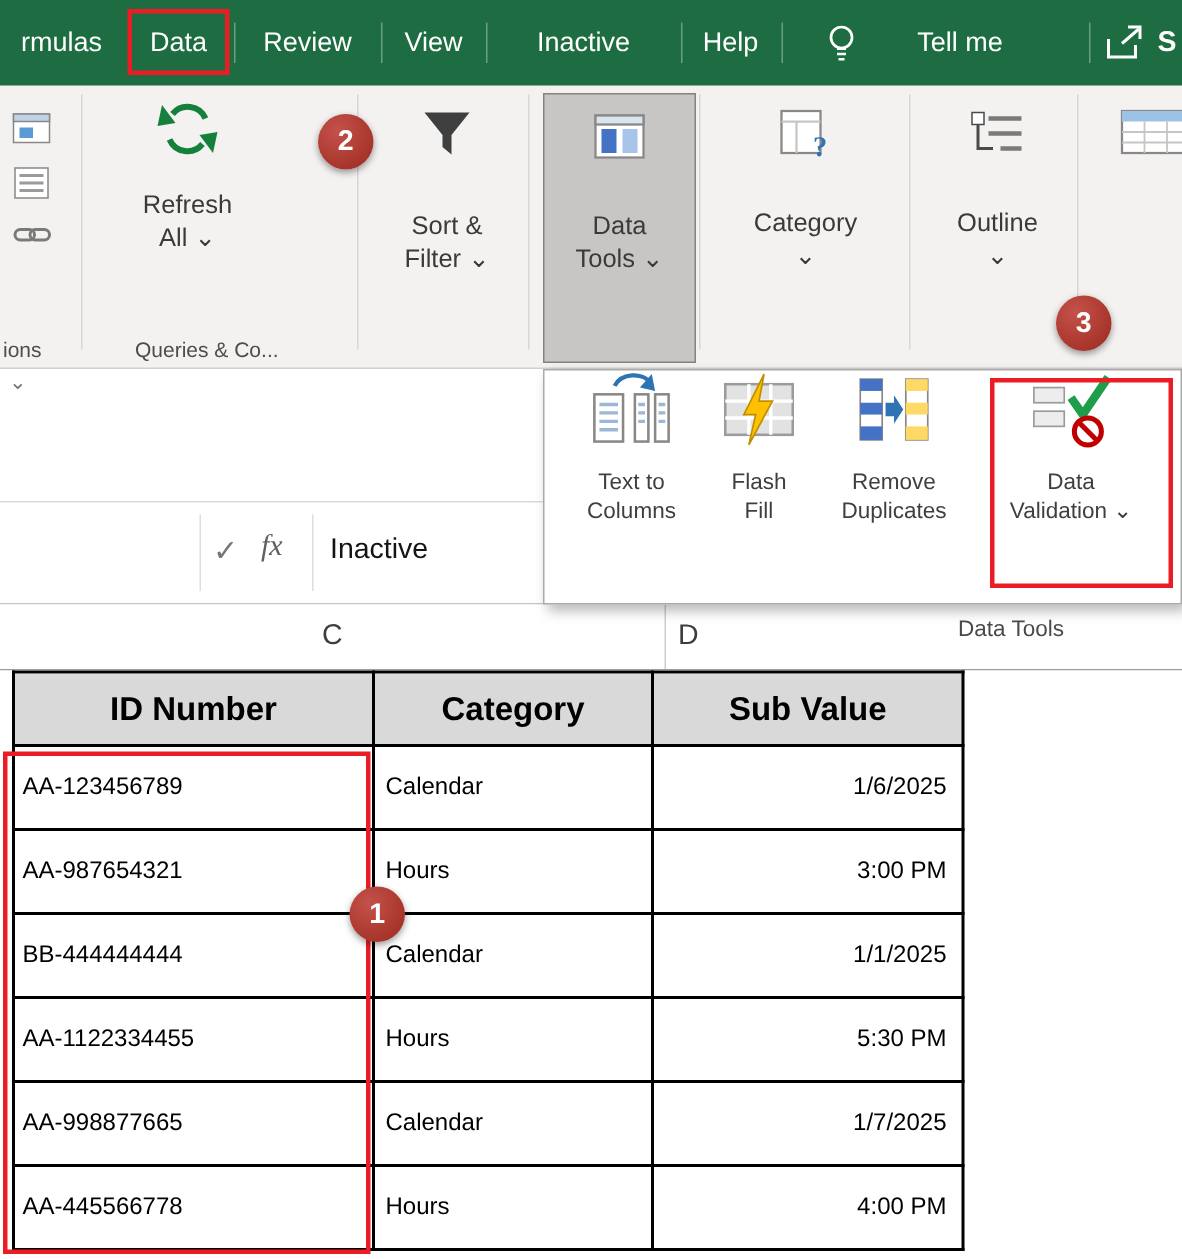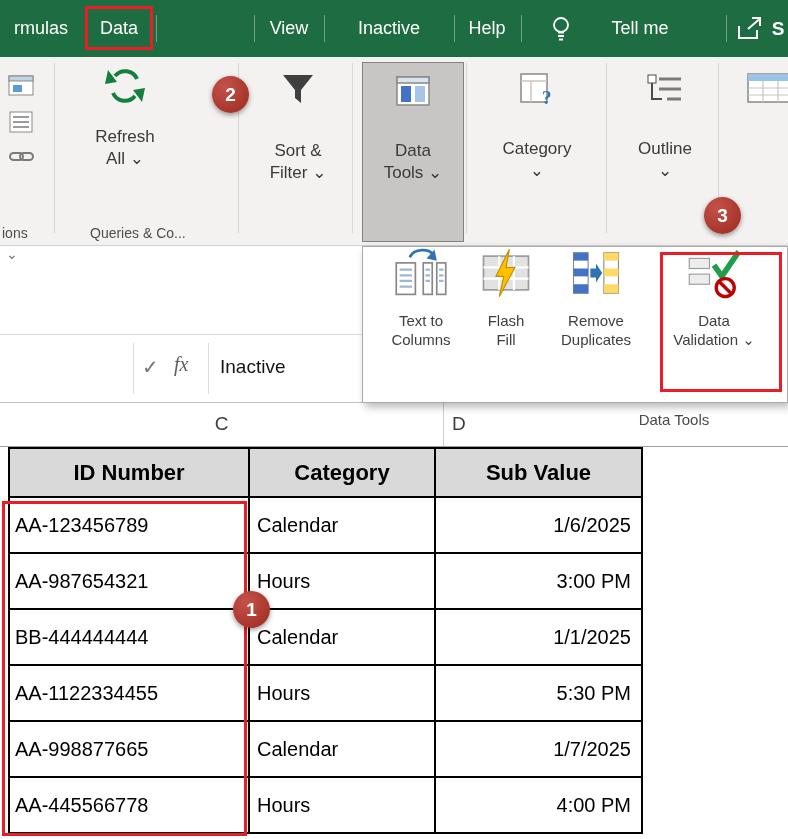--- a/index.html
+++ b/index.html
@@ -40,21 +40,21 @@
           border-bottom:1px solid #9F9D9B;box-sizing:border-box;color:#3E3E3E;font-size:19px;}
   .colrow .vline{position:absolute;left:443px;top:0;width:1px;height:43px;background:#CFCECD;}
   .colC{position:absolute;left:0;top:10px;width:443px;text-align:center;}
   .colD{position:absolute;left:452px;top:10px;}
 
   
   .sheet{position:absolute;left:0;top:447px;width:788px;height:392px;background:#fff;}
   table.xt{border-collapse:collapse;position:absolute;left:8px;top:0;table-layout:fixed;}
   .xt th,.xt td{border:2px solid #000;padding:0 6px;overflow:hidden;white-space:nowrap;}
   .xt th{height:47px;background:#D9D9D9;font-size:22px;font-weight:bold;text-align:center;color:#000;}
-  .xt td{height:54px;font-size:20px;color:#000;}
+  .xt td{height:54px;font-size:16px;color:#000;}
   td.c-id{padding-left:5px;}
   td.c-cat{padding-left:7px;}
   td.c-val{text-align:right;padding-right:10px;}
 
   
   .flyout{position:absolute;left:362px;top:246px;width:426px;height:192px;z-index:40;}
   .flyout-box{position:absolute;left:0;top:0;width:426px;height:157px;background:#fff;
               border:1px solid #ACAAA8;box-shadow:3px 4px 8px rgba(0,0,0,.28);box-sizing:border-box;
               display:flex;align-items:flex-start;padding:0 4px 0 10px;}
   .fitem{display:flex;flex-direction:column;align-items:center;font-size:15px;color:#3F3F3F;
@@ -71,20 +71,21 @@
              z-index:60;box-shadow:0 2px 5px rgba(0,0,0,.4);}
 </style>
 </head>
 <body>
 
 <div class="stage">
 
   <div class="tabbar">
     <span class="tab" style="left:0;width:82px">rmulas</span>
     <span class="tab" style="left:88px;width:62px">Data</span>
+    <span class="tab" style="left:160px;width:90px">Review</span>
     <span class="tab" style="left:258px;width:62px">View</span>
     <span class="tab" style="left:328px;width:122px">Inactive</span>
     <span class="tab" style="left:458px;width:58px">Help</span>
     <div class="tabsep" style="left:156px"></div>
     <div class="tabsep" style="left:254px"></div>
     <div class="tabsep" style="left:324px"></div>
     <div class="tabsep" style="left:454px"></div>
     <div class="tabsep" style="left:521px"></div>
     <div class="tabsep" style="left:726px"></div>
     <span style="position:absolute;left:549px;top:15px">

